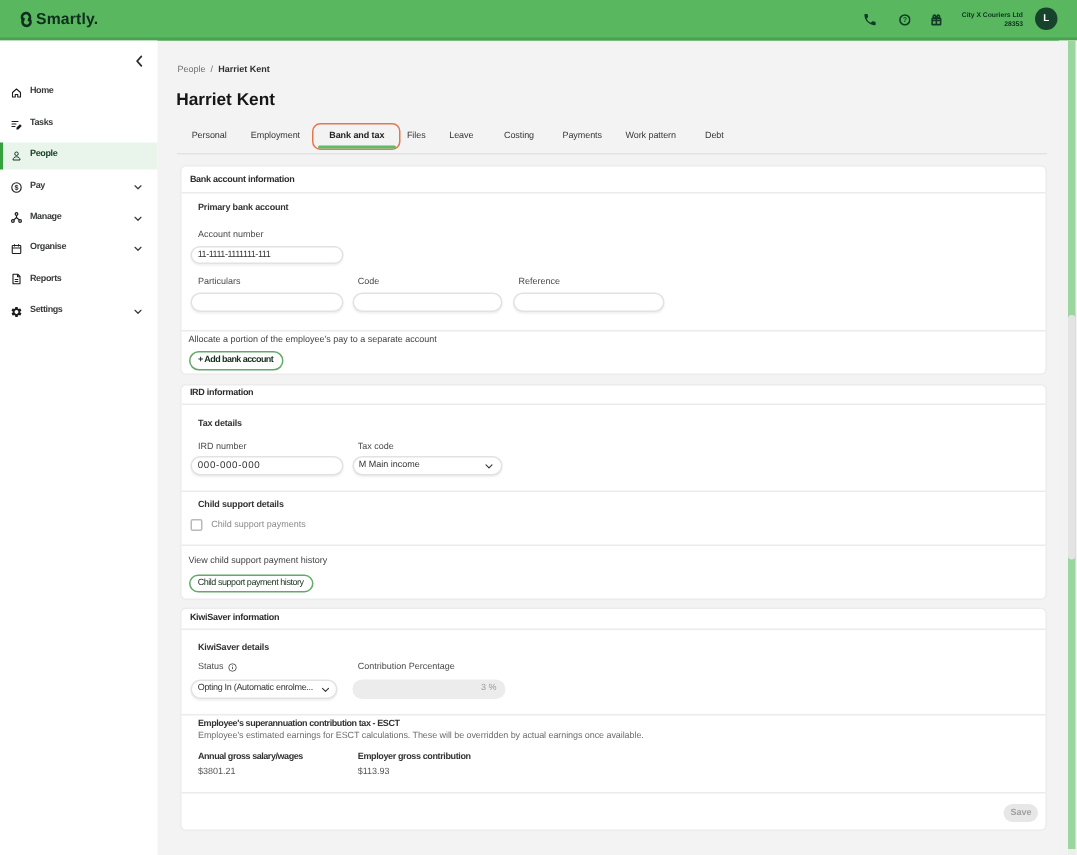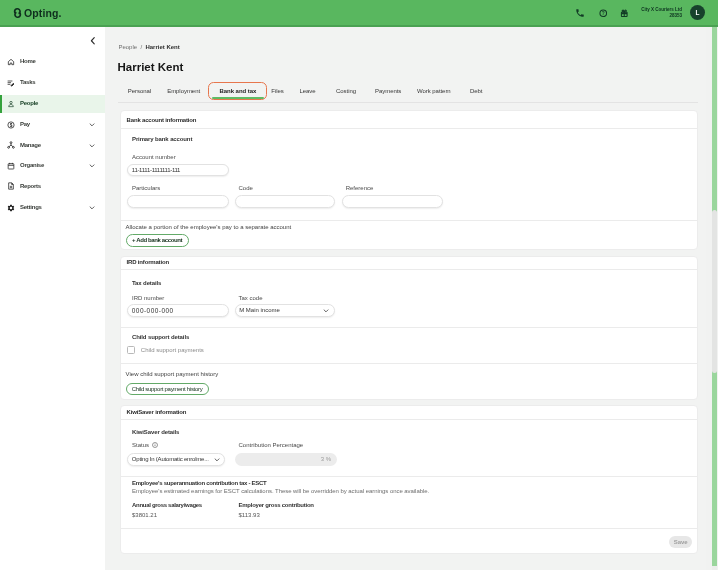--- a/index.html
+++ b/index.html
@@ -41,21 +41,21 @@
   
   .tab { position:absolute; top:87.5px; font-size:6px; color:#373737; letter-spacing:-0.05px; }
 </style>
 </head>
 <body>
 
 <div class="abs header"></div>
 <svg class="abs" style="left:11.5px; top:6.5px;" width="11" height="12" viewBox="0 0 17 17">
   <path d="M5.5,9.3 A4.2,4.2 0 1 1 11.2,9.1 M11.5,7.7 A4.2,4.2 0 1 1 5.8,7.9" fill="none" stroke="#0f2e1e" stroke-width="2.6" stroke-linecap="round"></path>
 </svg>
-<div class="abs logo-txt">Opting.</div>
+<div class="abs logo-txt">Smartly.</div>
 
 <svg class="abs hdr-ico" style="left:575px;" viewBox="0 0 24 24">
     <path fill="#123b26" d="M6.62 10.79c1.44 2.83 3.76 5.14 6.59 6.59l2.2-2.21c.27-.27.67-.36 1.02-.24 1.12.37 2.33.57 3.57.57.55 0 1 .45 1 1V20c0 .55-.45 1-1 1-9.39 0-17-7.61-17-17 0-.55.45-1 1-1h3.5c.55 0 1 .45 1 1 0 1.25.2 2.45.57 3.57.11.35.03.74-.25 1.02l-2.2 2.2z"></path>
   </svg>
 <svg class="abs hdr-ico" style="left:598.5px; top:9px; width:8.5px; height:8.5px;" viewBox="0 0 24 24">
     <circle cx="12" cy="12" r="9.3" fill="none" stroke="#123b26" stroke-width="3"></circle>
     <text x="12" y="16.5" font-size="13.5" font-weight="bold" fill="#123b26" text-anchor="middle" font-family="Liberation Sans">?</text>
   </svg>
 <svg class="abs hdr-ico" style="left:619.5px; top:9px; width:8.5px; height:8.5px;" viewBox="0 0 24 24">
     <g fill="none" stroke="#123b26" stroke-width="3">

